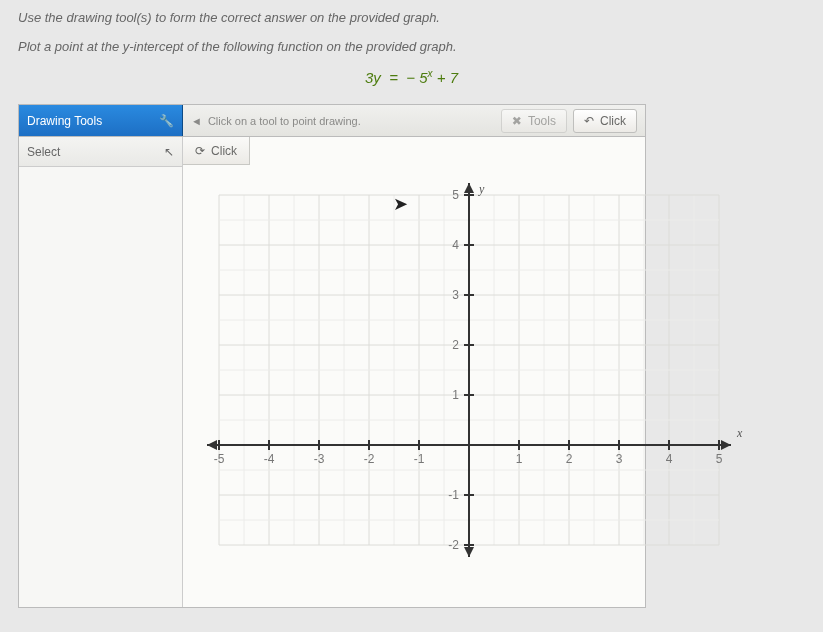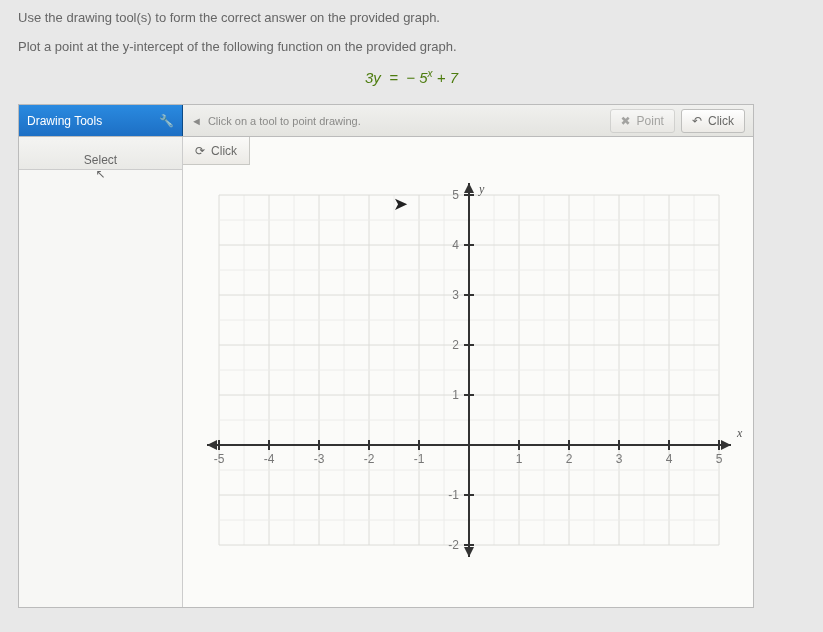--- a/index.html
+++ b/index.html
@@ -5,29 +5,29 @@
     * { box-sizing: border-box; margin: 0; padding: 0; }
     body {
       font-family: Arial, sans-serif;
       background: #e8e8e8;
       width: 823px;
       height: 632px;
       padding: 10px 18px;
       color: #555;
       font-size: 13px;
     }
-    .instruction { margin-bottom: 14px; font-size: 13px; color: #666; }
+    .instruction { margin-bottom: 14px; font-size: 13px; color: #666; font-style: italic; }
     .equation { text-align: center; margin: 10px 0 18px; font-size: 15px; font-style: italic; color: #4d7c0f; }
     .equation .sup { font-size: 10px; vertical-align: super; font-style: italic; }
     .tool-container {
       border: 1px solid #bbb;
       background: #f5f5f3;
       display: flex;
       flex-direction: column;
-      width: 736px;
+      width: 628px;
     }
     .toolbar {
       display: flex;
       height: 32px;
       background: linear-gradient(#f0f0ee,#e4e4e0);
       border-bottom: 1px solid #bbb;
     }
     .tool-header {
       width: 164px;
       background: linear-gradient(#2a8ae0,#1d6fc4);
@@ -68,26 +68,25 @@
       width: 164px;
       border-right: 1px solid #ccc;
       background: #f7f7f5;
     }
     .sidebar-item {
       height: 30px;
       border-bottom: 1px solid #ccc;
       display: flex;
       align-items: center;
       justify-content: space-between;
-      padding: 16px 8px;
+      padding: 0 8px;
       background: linear-gradient(#f4f4f2,#e9e9e6);
       color: #666;
       font-size: 12px;
       cursor: pointer;
-      flex-direction: column;
     }
     .canvas-area {
       flex: 1;
       position: relative;
       background: #fbfbf9;
       padding: 0;
     }
     .reset-btn {
       position: absolute;
       top: 0; left: 0;
@@ -138,21 +137,21 @@
       <span>Drawing Tools</span>
       <span class="wrench">🔧</span>
     </div>
     <div class="hint">
       <span>◄</span>
       <span>Click on a tool to point drawing.</span>
     </div>
     <div class="btn-group">
       <div class="toolbar-btn disabled">
         <span>✖</span>
-        <span>Point</span>
+        <span>Tools</span>
       </div>
       <div class="toolbar-btn">
         <span>↶</span>
         <span>Click</span>
       </div>
     </div>
   </div>
 
   <div class="body-row">
 

